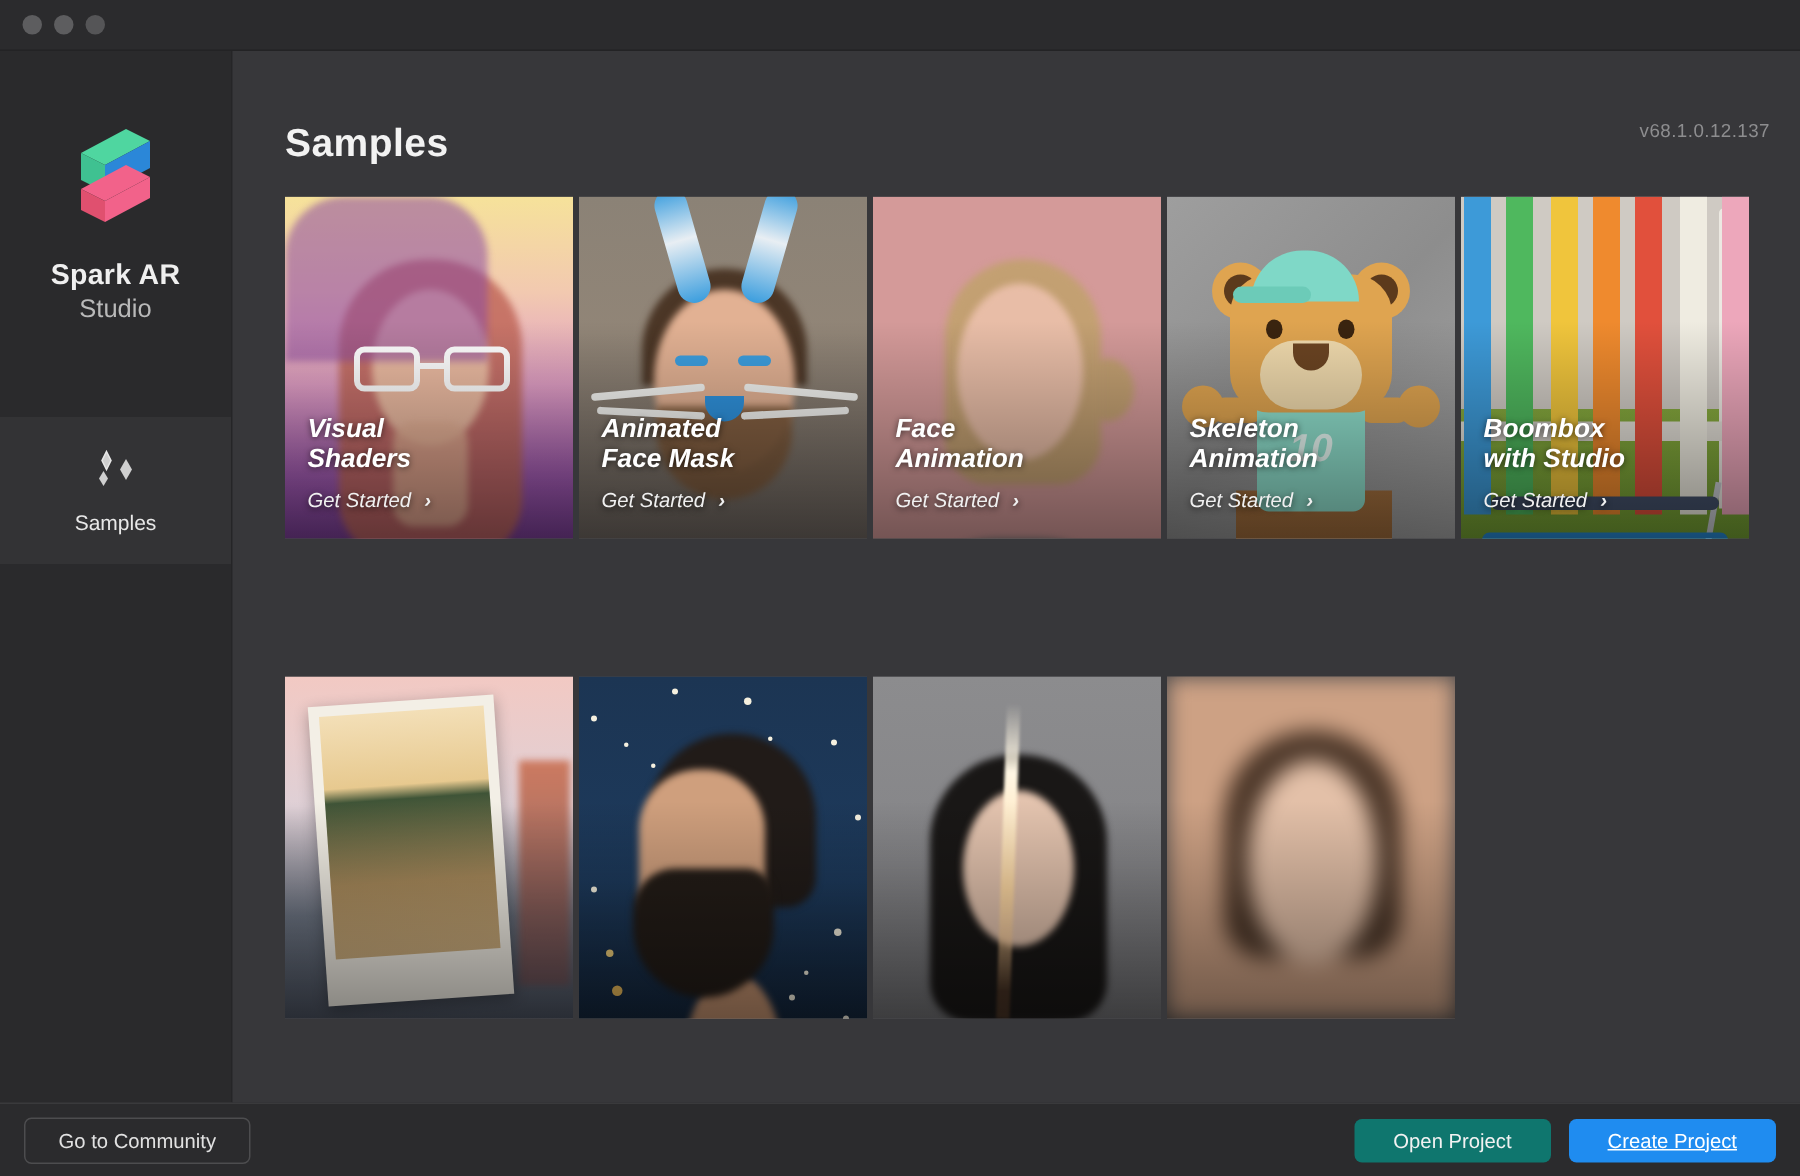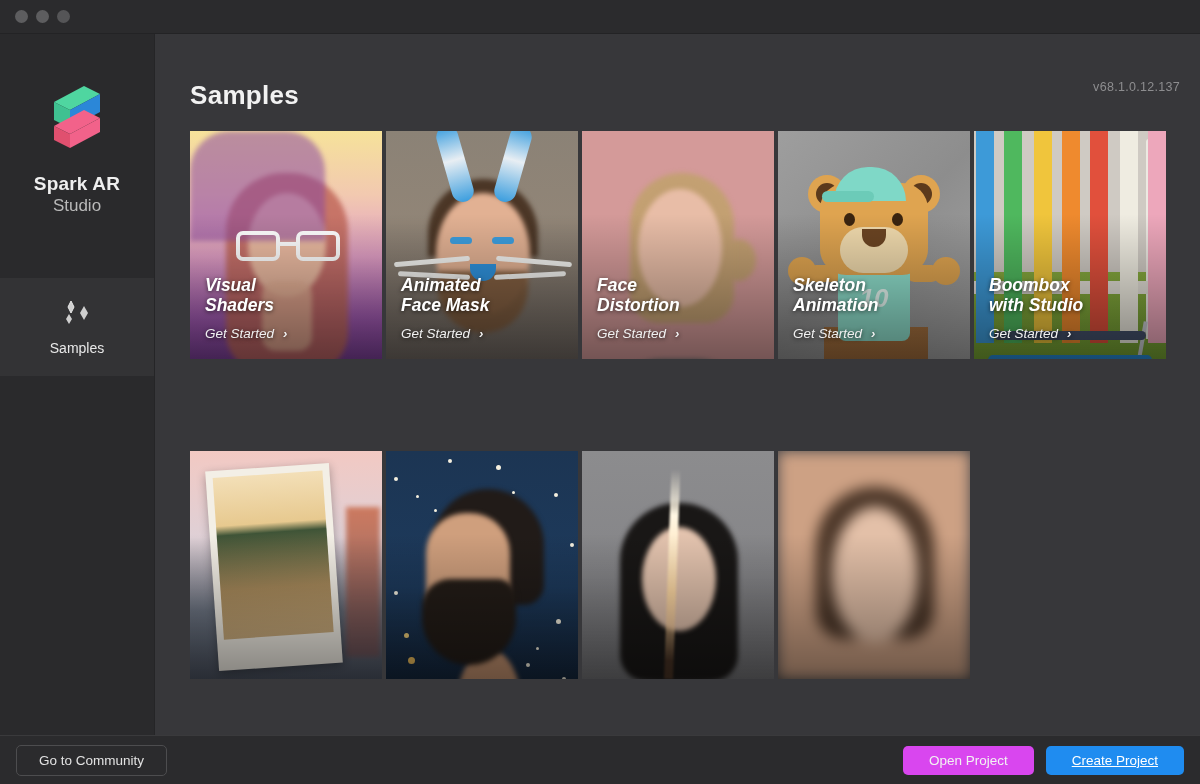--- a/index.html
+++ b/index.html
@@ -203,21 +203,21 @@
     cursor: default;
     border: none;
     white-space: nowrap;
   }
   .btn-ghost {
     background: transparent;
     border: 1px solid #4d4d4f;
     color: #e2e2e2;
     padding: 7px 22px;
   }
-  .btn-gray { background: #d946ef; color: #f2f2f2; padding: 7px 26px; }
+  .btn-gray { background: #0f766e; color: #f2f2f2; padding: 7px 26px; }
   .btn-blue { background: #1f8cf0; color: #ffffff; padding: 7px 26px; text-decoration: underline; }
   .btn-row { display: flex; gap: 12px; }
 
   
   .fill { position: absolute; inset: 0; }
   .face-blob { position: absolute; border-radius: 50%; }
 
   
   .vs-bg { background: linear-gradient(to bottom, #f6e29a 0%, #f2c9b0 28%, #e09ec4 55%, #a25bb2 82%, #7c3f98 100%); }
   .vs-hair { left: 36px; top: 42px; width: 122px; height: 200px; border-radius: 58px 58px 40px 40px; background: #c1685a; opacity:.85; }
@@ -419,21 +419,21 @@
             <div class="art">
               <div class="fill fd-bg"></div>
               <div class="face-blob fd-shirt soft"></div>
               <div class="face-blob fd-bun soft"></div>
               <div class="face-blob fd-hair soft"></div>
               <div class="face-blob fd-face soft"></div>
             </div>
             <div class="scrim"></div>
             <div class="meta">
               <div class="card-title">Face
-Distortion</div>
+Animation</div>
               <div class="card-cta">
                 <span>Get Started</span>
                 <span class="chev">›</span>
               </div>
             </div>
           </div>
 
           <div class="card">
             <div class="art">
               <div class="fill sk-bg"></div>

